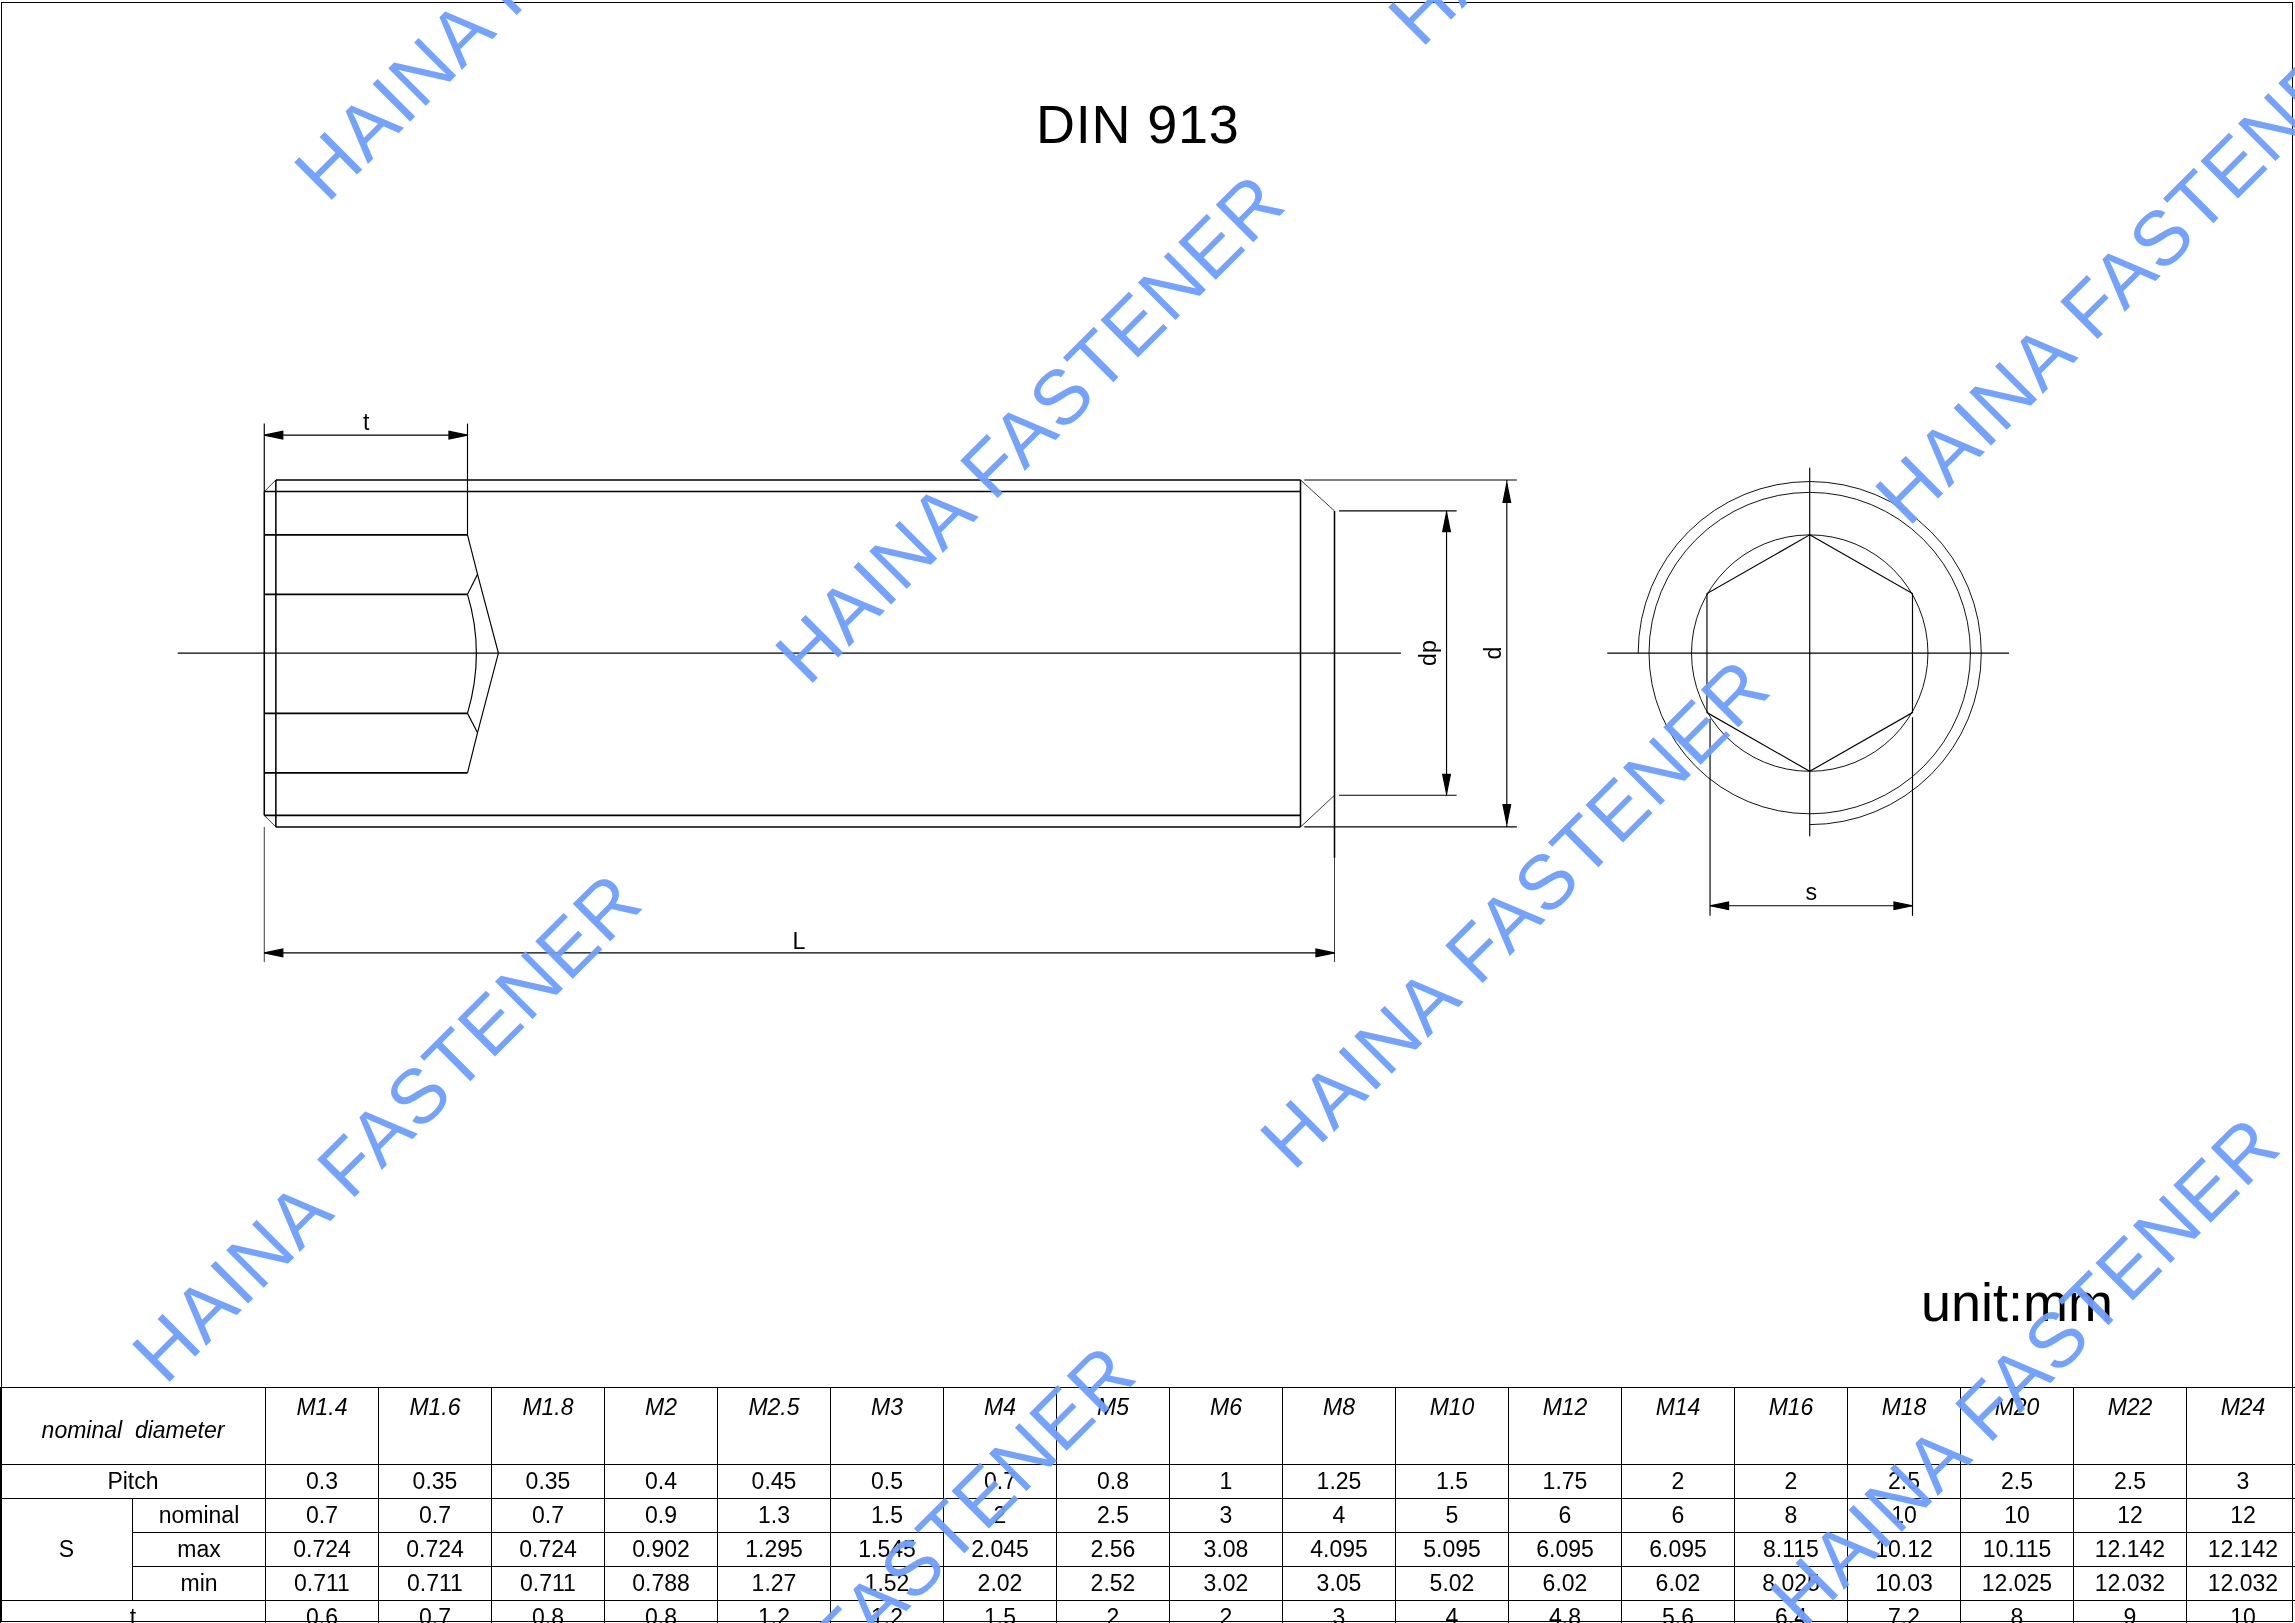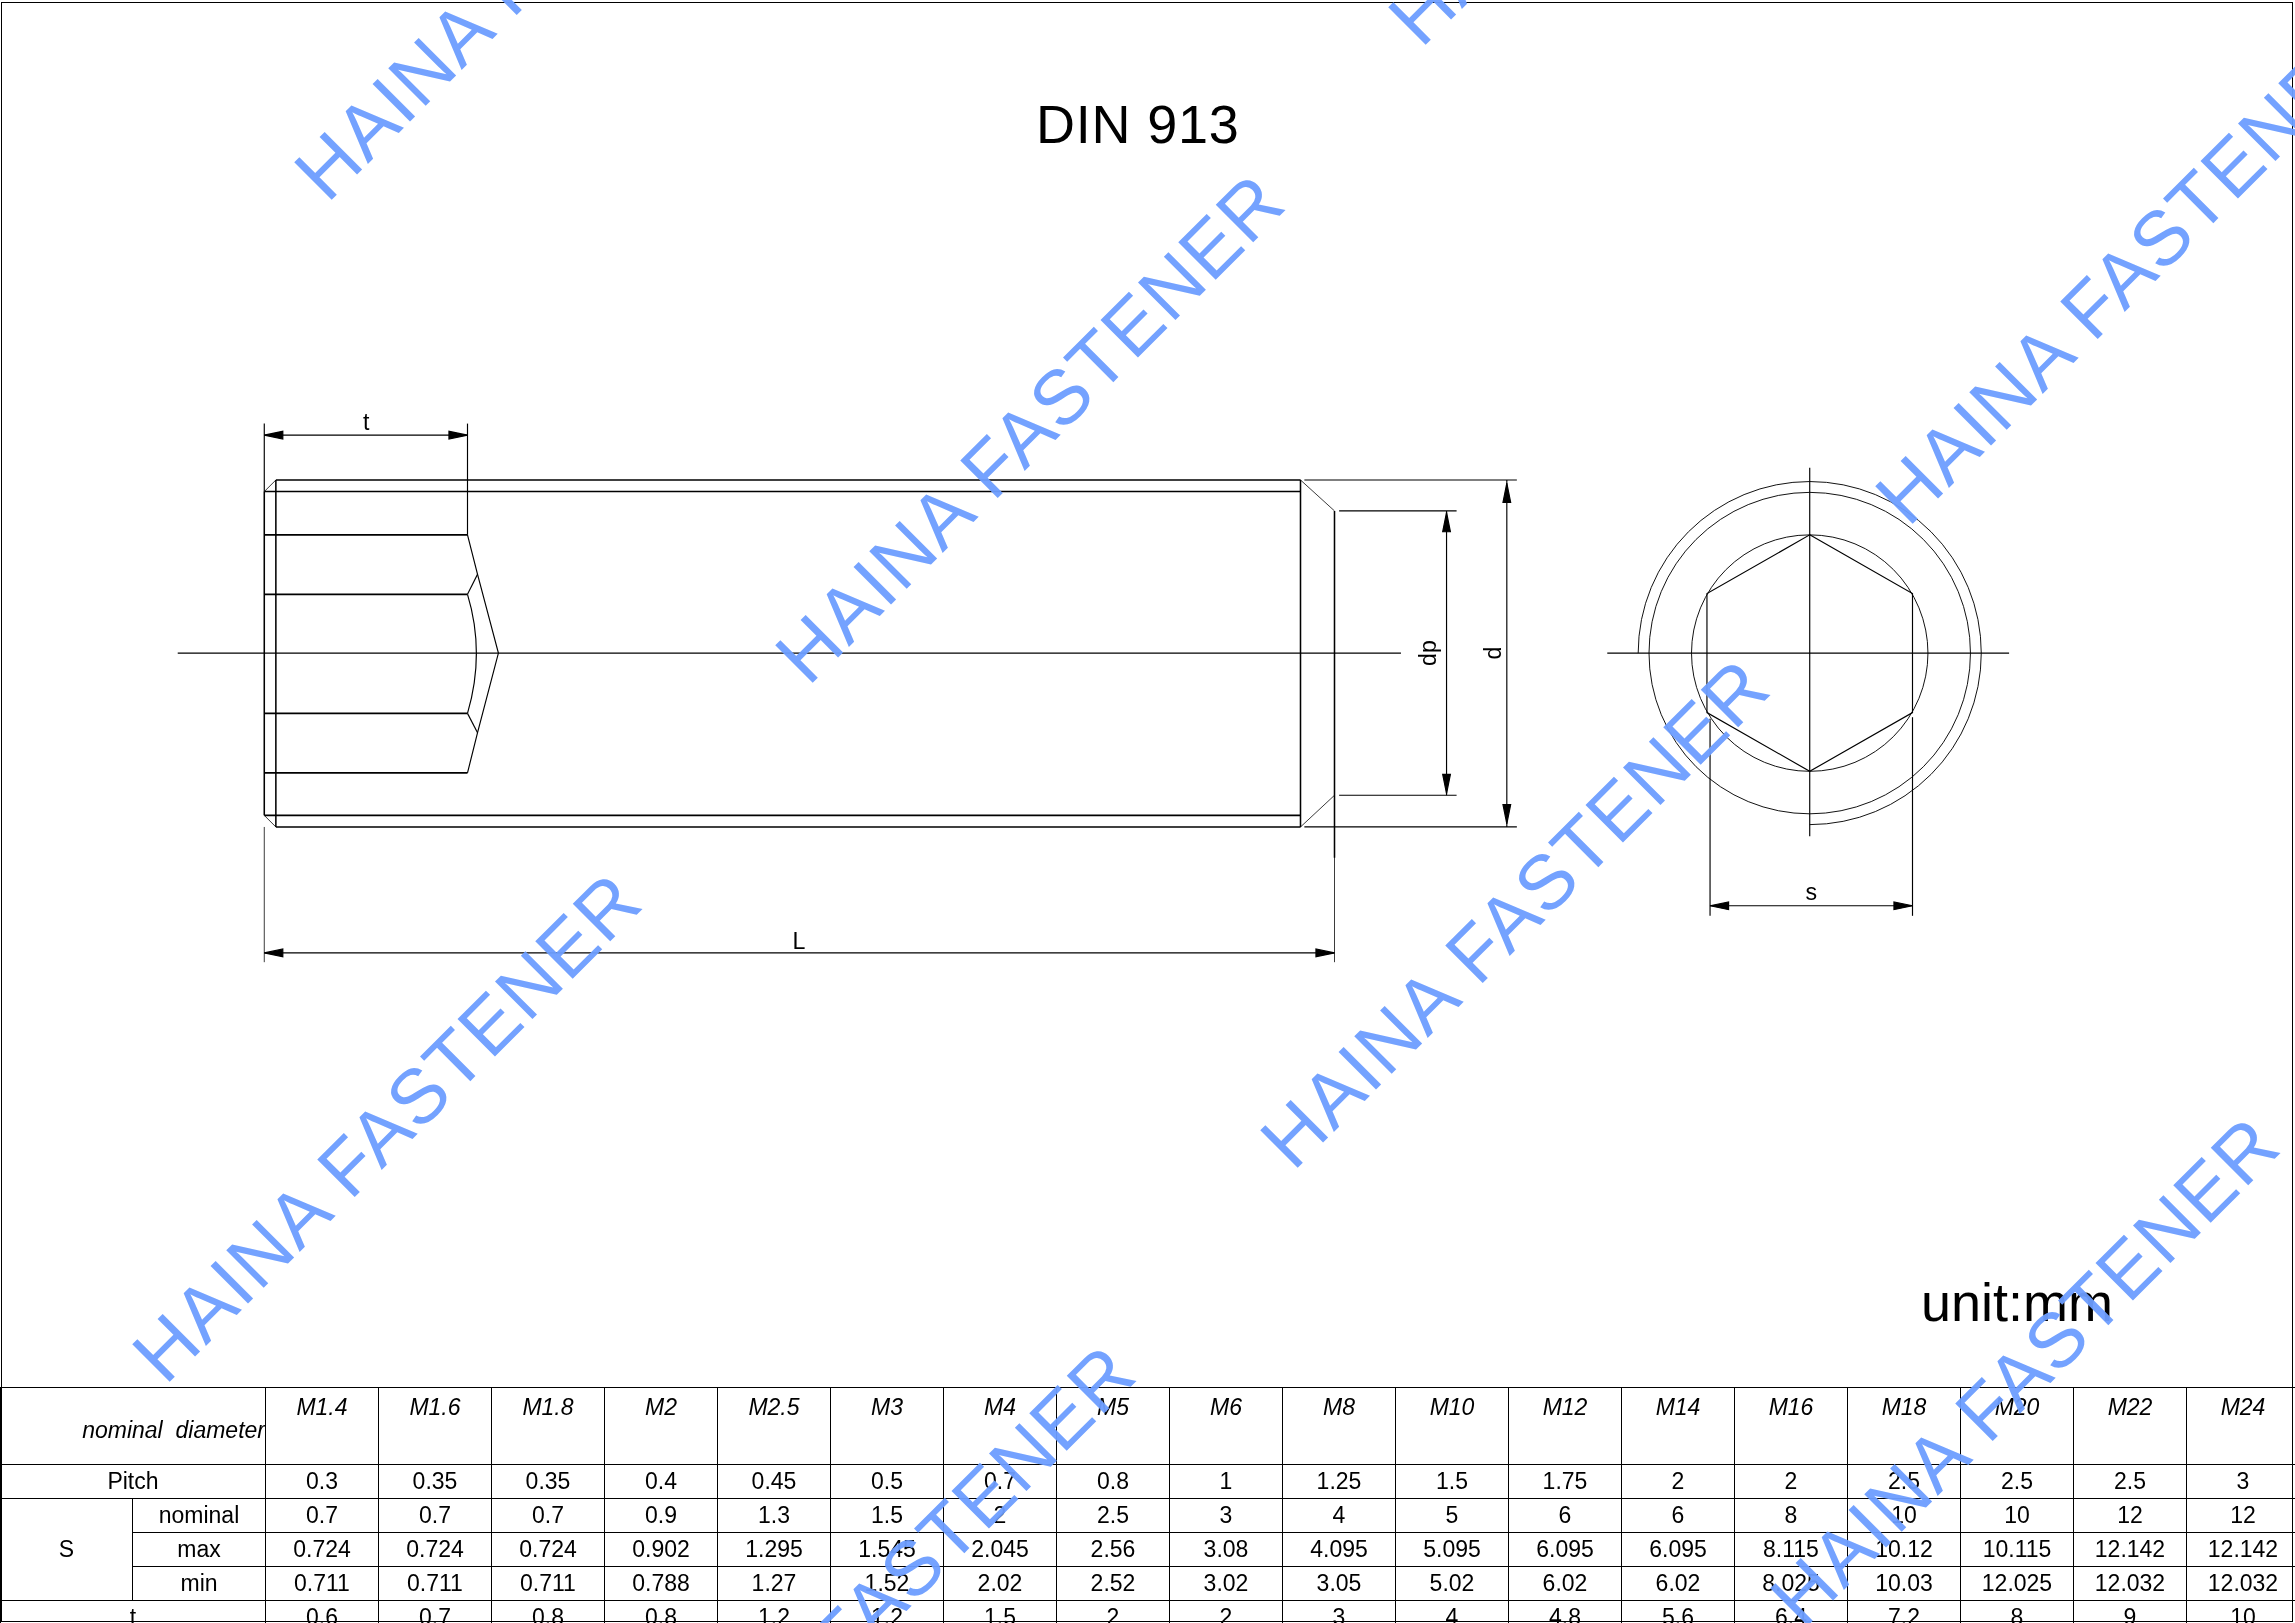--- a/index.html
+++ b/index.html
@@ -6,21 +6,21 @@
   body{width:2295px;height:1623px;position:relative;overflow:hidden;font-family:"Liberation Sans",sans-serif;}
   #sheet{position:absolute;left:0;top:0;width:2295px;height:1623px;}
   .frame{position:absolute;left:0.8px;top:1.5px;width:2292px;height:1620px;border:1.5px solid #000;box-sizing:border-box;}
   .title{position:absolute;left:1036px;top:53px;font-size:54px;color:#000;letter-spacing:0.8px;margin-top:40px;}
   .unit{position:absolute;left:1921px;top:1271px;font-size:54px;color:#000;text-align:center;}
   svg.drawing{position:absolute;left:0;top:0;}
   .dimlabel{font-family:"Liberation Sans",sans-serif;font-size:30px;fill:#000;}
   table.spec{position:absolute;left:0;top:1387px;border-collapse:collapse;table-layout:fixed;width:2295px;}
   table.spec td{border:1.5px solid #000;text-align:center;vertical-align:middle;font-size:23px;padding:0;color:#000;white-space:nowrap;}
   table.spec tr.hdr td{height:56px;vertical-align:top;padding-top:6.2px;font-style:italic;}
-  table.spec tr.hdr td.lbl{vertical-align:bottom;padding-bottom:20px;padding-top:0;text-align:right;}
+  table.spec tr.hdr td.lbl{vertical-align:bottom;padding-bottom:20px;padding-top:0;}
   table.spec tr.r{height:34px;}
   .wm{position:absolute;color:#6d9eff;font-family:"Liberation Sans",sans-serif;font-size:77px;white-space:nowrap;transform-origin:0 100%;transform:rotate(-45deg);opacity:.95;pointer-events:none;letter-spacing:1.5px;}
 </style>
 </head>
 <body>
 
 <div id="sheet">
   <div class="frame"></div>
 
   <div class="title">DIN 913</div>

